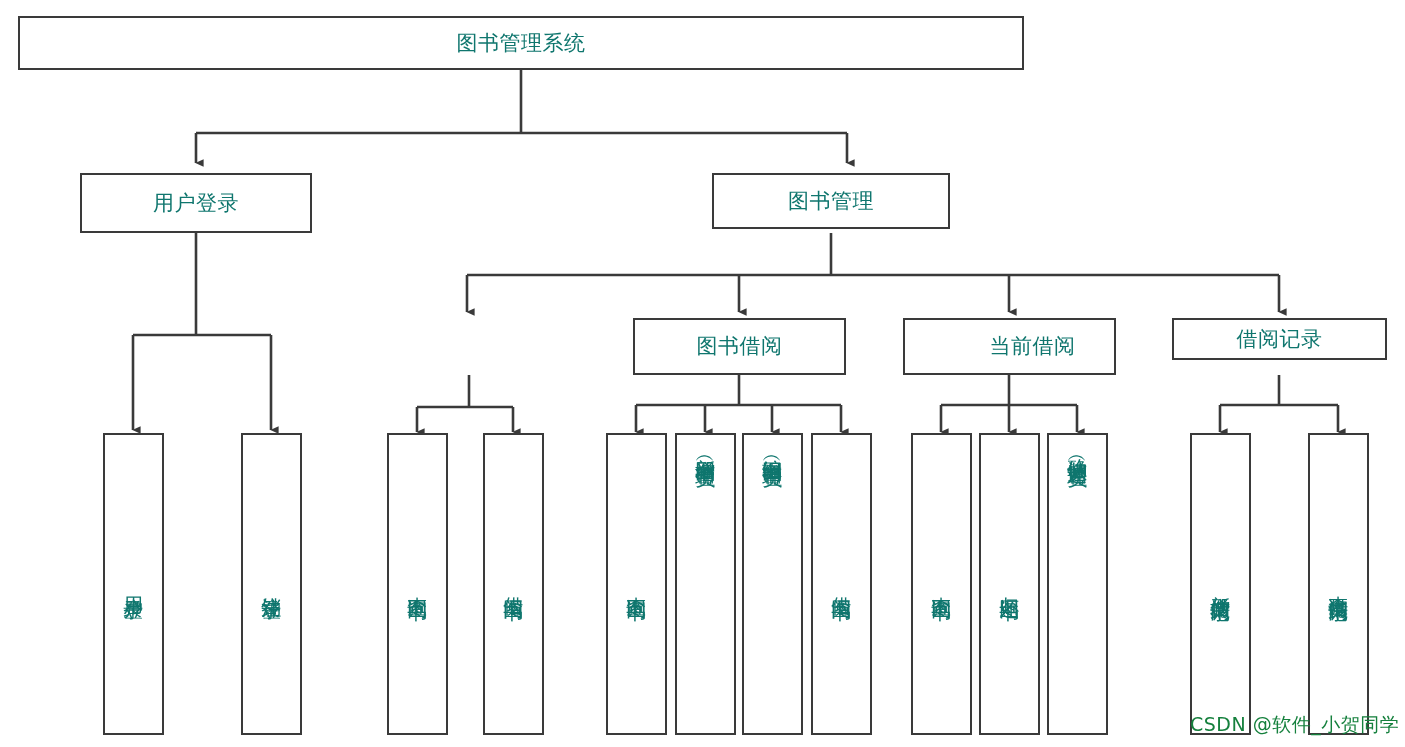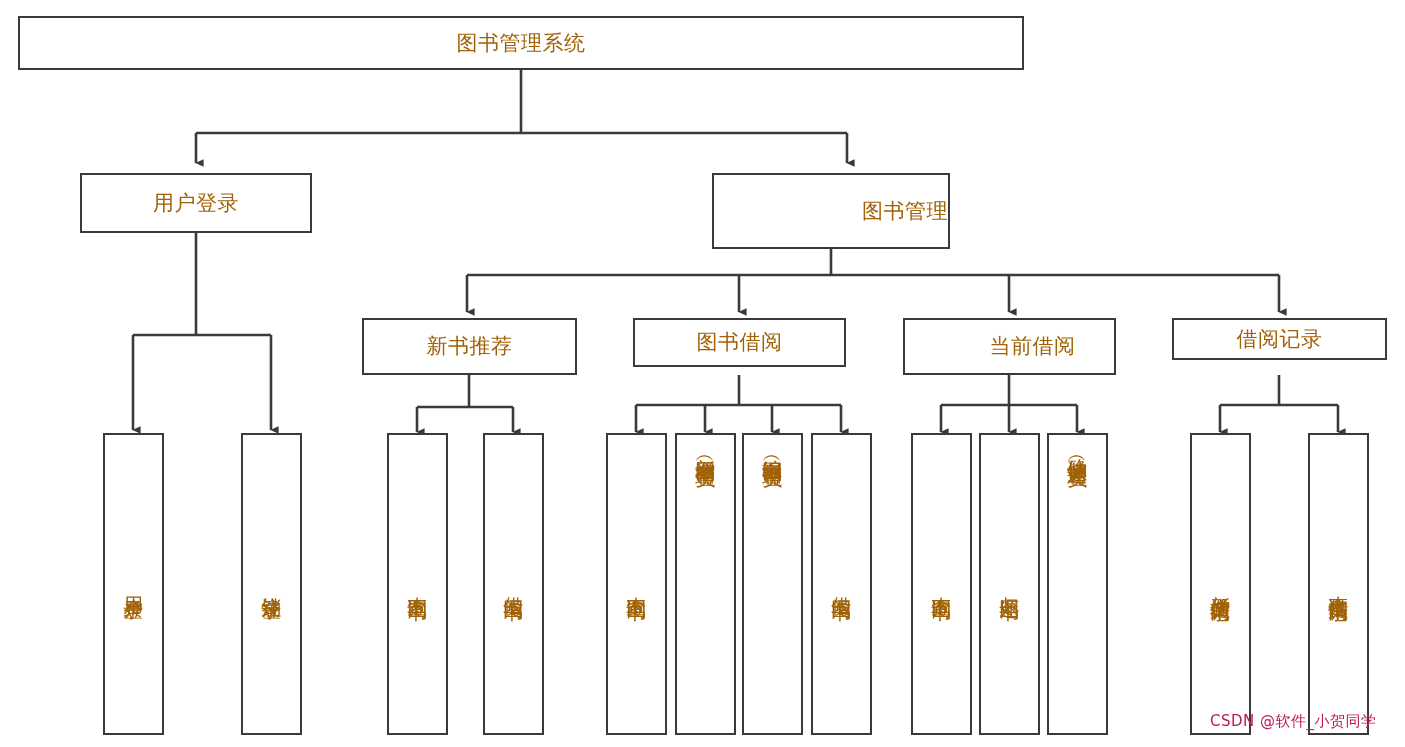--- a/index.html
+++ b/index.html
@@ -30,21 +30,21 @@
     position: absolute;
     box-sizing: border-box;
     background: #ffffff;
     border: 2px solid #3a3a3a;
     display: flex;
     align-items: center;
     justify-content: center;
     z-index: 2;
   }
   .node .label {
-    color: #a16207;
+    color: #0f766e;
     font-size: 21px;
     line-height: 1.18;
     letter-spacing: 0.5px;
     white-space: nowrap;
     text-align: center;
   }
   
   .node.vertical .label {
     writing-mode: vertical-rl;
     text-orientation: upright;
@@ -57,26 +57,25 @@
   .node.vertical {
     align-items: flex-start;
     padding-top: 8px;
   }
   .node.vertical.mid {
     align-items: center;
     padding-top: 0;
   }
   .watermark {
     position: absolute;
-    color: #be185d;
-    font-size: 15px;
+    color: #15803d;
+    font-size: 19px;
     letter-spacing: 0.5px;
     white-space: nowrap;
     z-index: 5;
-    padding-left: 20px;
   }
 </style>
 </head>
 <body>
 
 <div id="canvas">
 
   <svg id="wires" viewBox="0 0 1405 747" xmlns="http://www.w3.org/2000/svg">
     <defs>
       <marker id="arrowhead" markerWidth="9" markerHeight="9" refX="4.2" refY="7.6" orient="auto" markerUnits="userSpaceOnUse">
@@ -128,29 +127,26 @@
   </svg>
 
   <div class="node" style="left:18px; top:16px; width:1006px; height:54px;">
     <span class="label">图书管理系统</span>
   </div>
 
   <div class="node" style="left:80px; top:173px; width:232px; height:60px;">
     <span class="label">用户登录</span>
   </div>
 
-  <div class="node" style="left:712px; top:173px; width:238px; height:76px;justify-content:flex-end;">
+  <div class="node" style="left:712px; top:173px; width:238px; height:56px;">
     <span class="label">图书管理</span>
   </div>
 
-  <div class="node" style="left:362px; top:318px; width:215px; height:57px;">
-    <span class="label">新书推荐</span>
-  </div>
-
-  <div class="node" style="left:633px; top:318px; width:213px; height:49px;">
+
+  <div class="node" style="left:633px; top:318px; width:213px; height:57px;">
     <span class="label">图书借阅</span>
   </div>
 
   <div class="node" style="left:903px; top:318px; width:213px; height:57px;padding-left:46px;">
     <span class="label">当前借阅</span>
   </div>
 
   <div class="node" style="left:1172px; top:318px; width:215px; height:42px;">
     <span class="label">借阅记录</span>
   </div>

